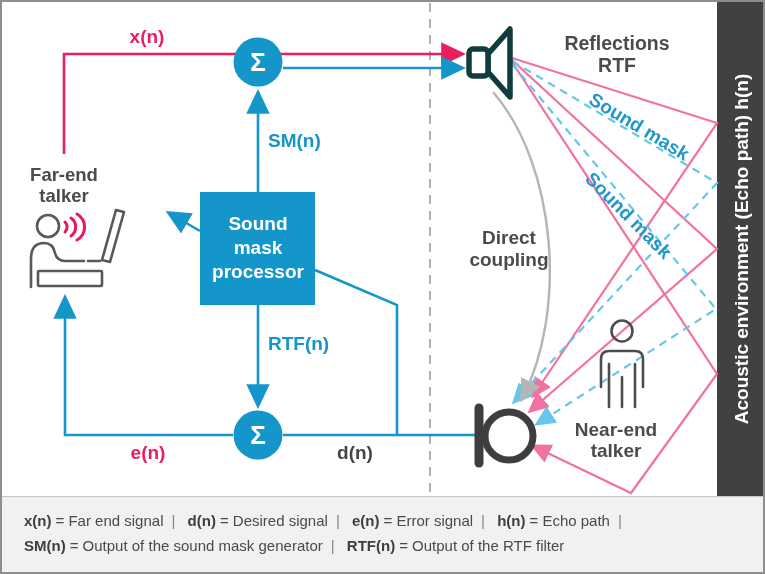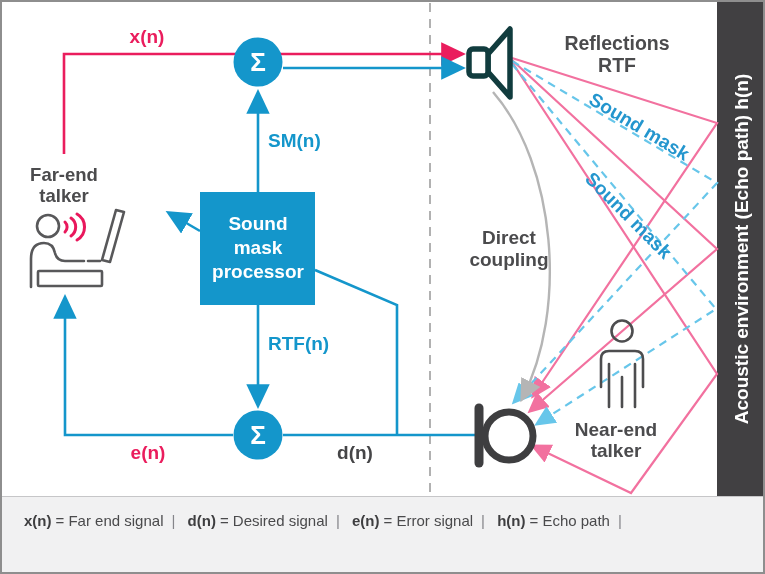--- a/index.html
+++ b/index.html
@@ -151,15 +151,19 @@
     <text transform="translate(624,220) rotate(45)" text-anchor="middle" font-size="19" font-weight="bold" fill="#2496CE">Sound mask</text>
   </svg>
 
   <div class="legend">
     <div class="legend-line">
       <span class="term">x(n)</span><span>= Far end signal</span><span class="sep">|</span>
       <span class="term">d(n)</span><span>= Desired signal</span><span class="sep">|</span>
       <span class="term">e(n)</span><span>= Error signal</span><span class="sep">|</span>
       <span class="term">h(n)</span><span>= Echo path</span><span class="sep">|</span>
     </div>
+    <div class="legend-line">
+      <span class="term">SM(n)</span><span>= Output of the sound mask generator</span><span class="sep">|</span>
+      <span class="term">RTF(n)</span><span>= Output of the RTF filter</span>
+    </div>
   </div>
 
 </div>
 
 </body></html>

